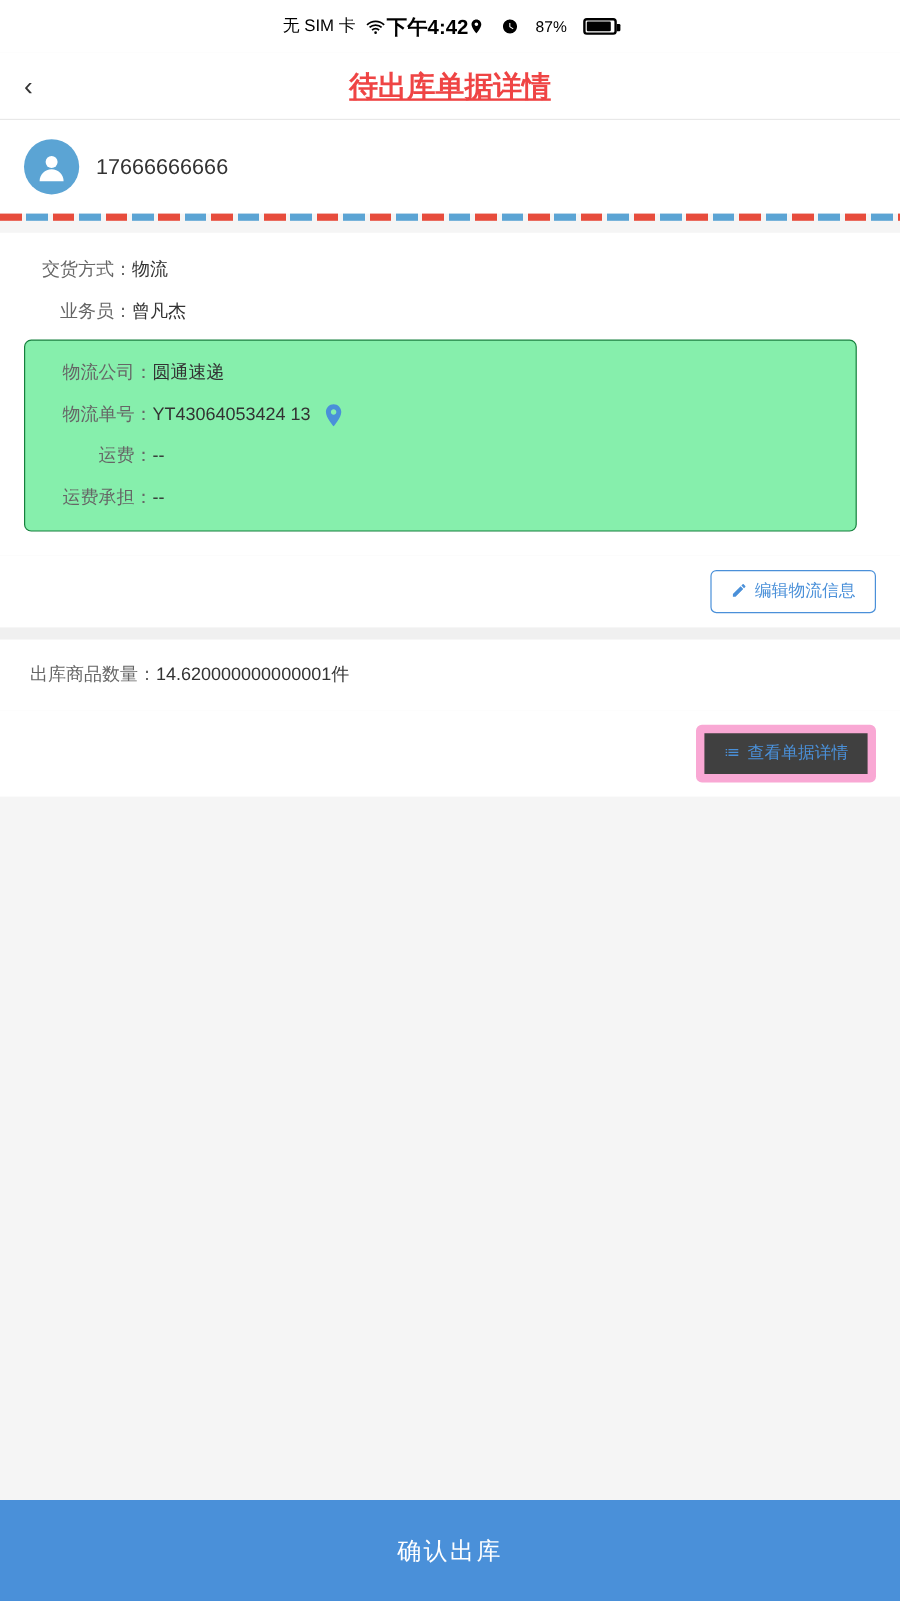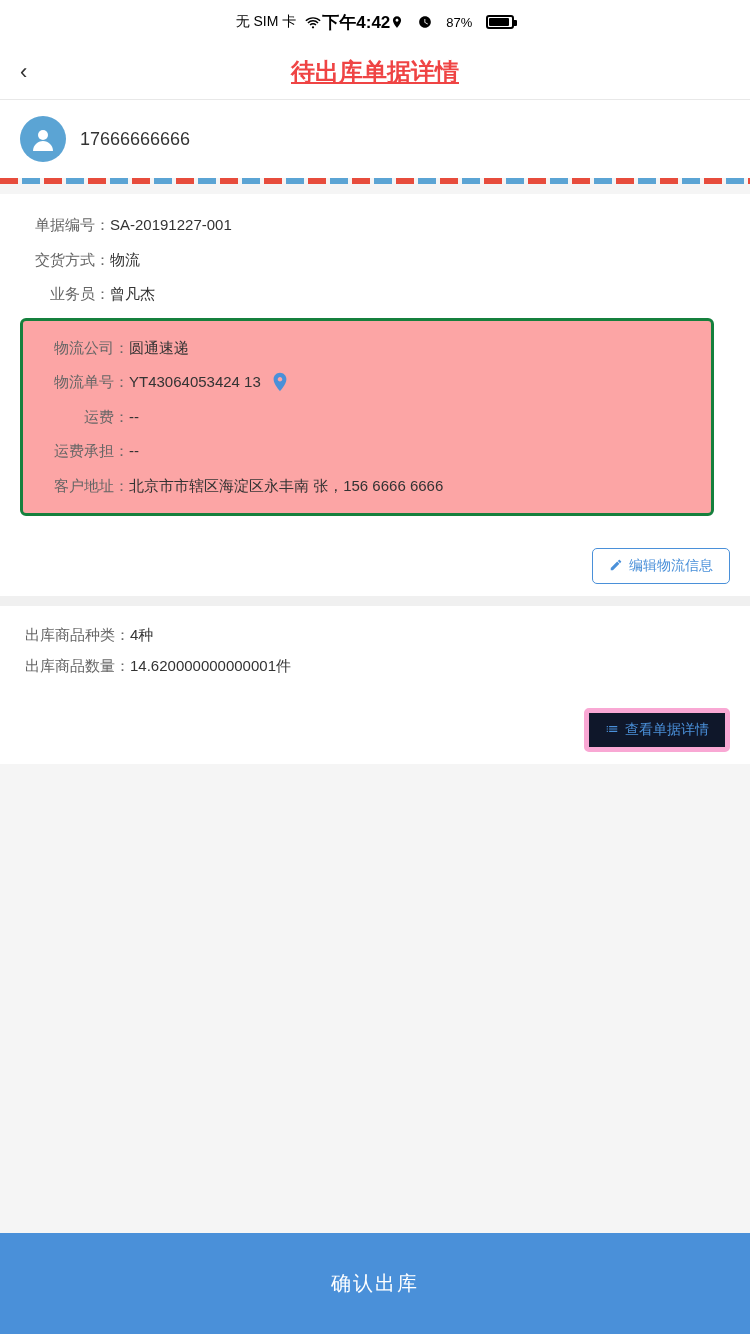--- a/index.html
+++ b/index.html
@@ -127,22 +127,22 @@
       flex-shrink: 0;
     }
     .info-value {
       color: #333;
       flex: 1;
       word-break: break-all;
     }
 
     
     .logistics-card {
-      background: #fca5a5;
-      border: 3px solid #15803d;
+      background: #86efac;
+      border: 1px solid #15803d;
       border-radius: 6px;
       padding: 16px;
       margin: 10px 16px 0 0;
     }
     .logistics-row {
       display: flex;
       align-items: flex-start;
       margin-bottom: 12px;
       font-size: 15px;
       line-height: 1.5;
@@ -220,39 +220,39 @@
     }
 
     
     .view-detail-wrap {
       display: flex;
       justify-content: flex-end;
       padding: 12px 20px;
       background: #fff;
     }
     .view-detail-btn {
-      border: 5px solid #f9a8d4;
+      border: 7px solid #f9a8d4;
       color: #4a90d9;
-      background: #0f172a;
+      background: #404040;
       border-radius: 5px;
       padding: 8px 16px;
       font-size: 14px;
       cursor: pointer;
       display: flex;
       align-items: center;
       gap: 6px;
     }
 
     
     .bottom-bar {
       position: fixed;
       bottom: 0;
       left: 0;
       width: 750px;
-      height: 101px;
+      height: 84px;
       background: #4a90d9;
       display: flex;
       align-items: center;
       justify-content: center;
       cursor: pointer;
     }
     .confirm-btn-text {
       font-size: 20px;
       font-weight: 500;
       color: #fff;
@@ -300,24 +300,20 @@
         <circle cx="14" cy="10" r="5"></circle>
         <path d="M4 26c0-5.52 4.48-10 10-10s10 4.48 10 10"></path>
       </svg>
     </div>
     <div class="customer-phone">17666666666</div>
   </div>
 
   <div class="dashed-divider"></div>
 
   <div class="info-section">
-    <div class="info-row">
-      <span class="info-label">单据编号：</span>
-      <span class="info-value">SA-20191227-001</span>
-    </div>
     <div class="info-row">
       <span class="info-label">交货方式：</span>
       <span class="info-value">物流</span>
     </div>
     <div class="info-row">
       <span class="info-label">业务员：</span>
       <span class="info-value">曾凡杰</span>
     </div>
 
     <div class="logistics-card">
@@ -335,46 +331,38 @@
         </span>
       </div>
       <div class="logistics-row">
         <span class="logistics-label">运费：</span>
         <span class="logistics-value">--</span>
       </div>
       <div class="logistics-row">
         <span class="logistics-label">运费承担：</span>
         <span class="logistics-value">--</span>
       </div>
-      <div class="logistics-row">
-        <span class="logistics-label">客户地址：</span>
-        <span class="logistics-value">北京市市辖区海淀区永丰南  张，156 6666 6666</span>
-      </div>
     </div>
   </div>
 
   <div class="edit-btn-wrap">
     <button class="edit-btn">
       <span class="edit-btn-icon">
         <svg width="14" height="14" viewBox="0 0 24 24" fill="#4a90d9">
           <path d="M3 17.25V21h3.75L17.81 9.94l-3.75-3.75L3 17.25zM20.71 7.04c.39-.39.39-1.02 0-1.41l-2.34-2.34c-.39-.39-1.02-.39-1.41 0l-1.83 1.83 3.75 3.75 1.83-1.83z"></path>
         </svg>
       </span>
       <span>编辑物流信息</span>
     </button>
   </div>
 
   <div class="section-separator"></div>
 
   <div class="goods-section">
     <div class="goods-row">
-      <span class="goods-label">出库商品种类：</span>
-      <span class="goods-value">4种</span>
-    </div>
-    <div class="goods-row">
       <span class="goods-label">出库商品数量：</span>
       <span class="goods-value">14.620000000000001件</span>
     </div>
   </div>
 
   <div class="view-detail-wrap">
     <button class="view-detail-btn">
       <span>
         <svg width="14" height="14" viewBox="0 0 24 24" fill="#4a90d9">
           <path d="M3 13h2v-2H3v2zm0 4h2v-2H3v2zm0-8h2V7H3v2zm4 4h14v-2H7v2zm0 4h14v-2H7v2zM7 7v2h14V7H7z"></path>

